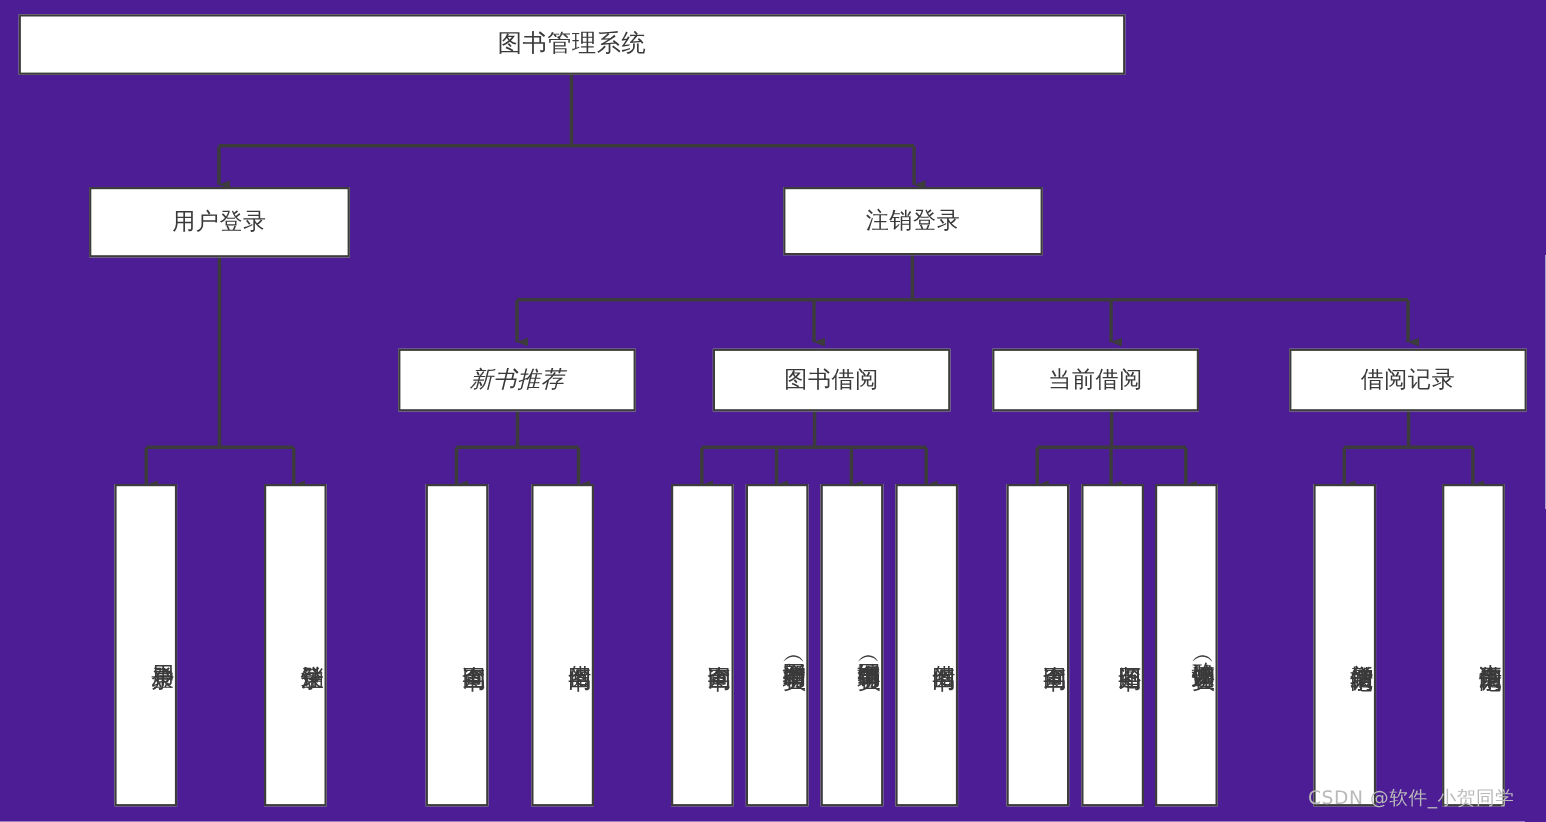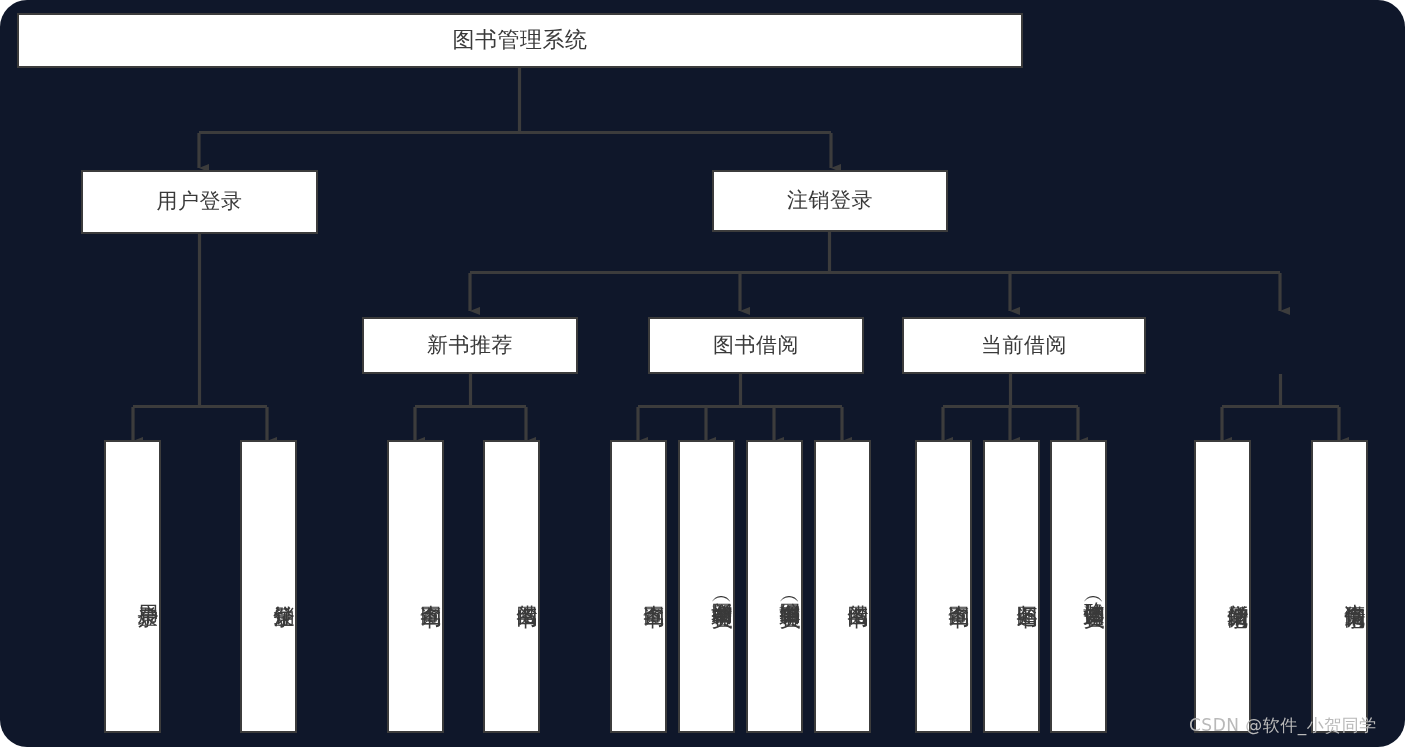--- a/index.html
+++ b/index.html
@@ -7,23 +7,22 @@
     padding: 0;
     background: #ffffff;
   }
   body {
     font-family: "DejaVu Sans", sans-serif;
   }
   #canvas {
     position: relative;
     width: 1405px;
     height: 747px;
-    background: #0f172a;
+    background: #4c1d95;
     overflow: hidden;
-    border-radius: 27px;
   }
   #wires {
     position: absolute;
     left: 0;
     top: 0;
     width: 1405px;
     height: 747px;
     pointer-events: none;
   }
   .node {
@@ -130,28 +129,31 @@
     <span class="label">图书管理系统</span>
   </div>
 
   <div class="node horiz" style="left:81px; top:170px; width:237px; height:64px;">
     <span class="label">用户登录</span>
   </div>
   <div class="node horiz" style="left:712px; top:170px; width:236px; height:62px;">
     <span class="label">注销登录</span>
   </div>
 
-  <div class="node horiz" style="left:362px; top:317px; width:216px; height:57px;">
+  <div class="node horiz" style="left:362px; top:317px; width:216px; height:57px;font-style:italic;">
     <span class="label">新书推荐</span>
   </div>
   <div class="node horiz" style="left:648px; top:317px; width:216px; height:57px;">
     <span class="label">图书借阅</span>
   </div>
-  <div class="node horiz" style="left:902px; top:317px; width:244px; height:57px;">
+  <div class="node horiz" style="left:902px; top:317px; width:188px; height:57px;">
     <span class="label">当前借阅</span>
+  </div>
+  <div class="node horiz" style="left:1172px; top:317px; width:216px; height:57px;">
+    <span class="label">借阅记录</span>
   </div>
 
   <div class="node vert" style="left:104px; top:440px; width:57px; height:293px;">
     <span class="label">用户登录</span>
   </div>
   <div class="node vert" style="left:240px; top:440px; width:57px; height:293px;">
     <span class="label">注销登录</span>
   </div>
 
   <div class="node vert" style="left:387px; top:440px; width:57px; height:293px;">

